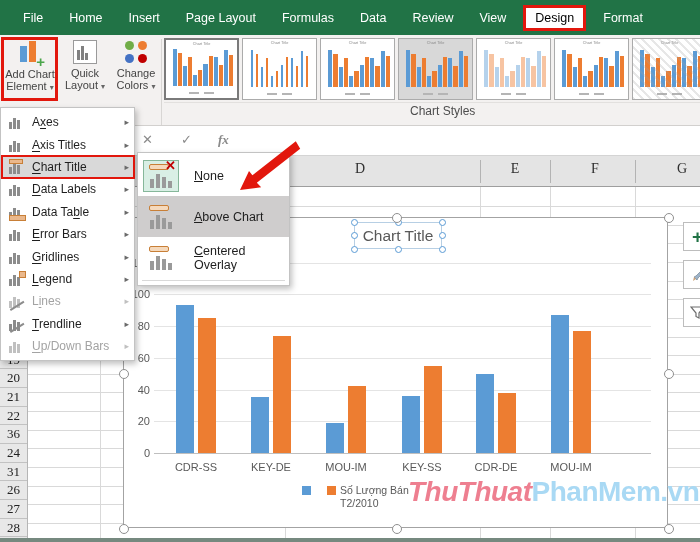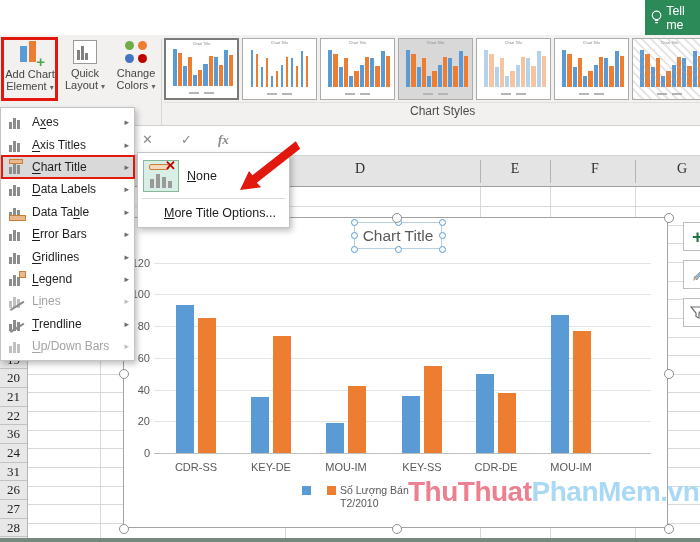--- a/index.html
+++ b/index.html
@@ -96,21 +96,21 @@
   .mic.ob::after { content:""; position:absolute; bottom:-2px; left:0; width:15px; height:4px; background:#eab88c; border:1px solid #c87f37; }
   .mic.osq::after { content:""; position:absolute; top:-1px; right:0; width:5px; height:5px; background:#eab88c; border:1px solid #c87f37; }
   .mic.diag::before { content:""; position:absolute; left:0; bottom:2px; width:16px; height:1.5px; background:#8c8c8c; transform:rotate(-32deg); }
   .marr { position:absolute; right:5px; font-size:9px; color:#6a6a6a; }
   .mrow.dis .marr { color:#c0c0c0; }
   .mlabel u { text-underline-offset:2px; }
   .ct-red { position:absolute; inset:-1px -1px -1px 0; border:2.5px solid #e2170d; pointer-events:none; z-index:31; }
 
   
   .submenu { position:absolute; left:137px; top:152px; width:153px; background:#fff; border:1px solid #c3c3c3; box-shadow:2px 3px 6px rgba(0,0,0,.25); z-index:32; padding:2px 0; }
-  .srow { display:flex; align-items:center; gap:9px; padding:4px 6px; font-size:12.5px; color:#1e1e1e; height:41px; }
+  .srow { display:flex; align-items:center; gap:16px; padding:4px 6px; font-size:12.5px; color:#1e1e1e; height:41px; }
   .srow.hl { background:#cfcdcd; }
   .sic { width:34px; height:30px; position:relative; flex:0 0 34px; display:flex; align-items:flex-end; justify-content:center; gap:2px; padding-bottom:3px; }
   .sic.selbg { background:#d9efe5; outline:1px solid #86b79a; }
   .sic i { width:4px; background:#9a9a9a; }
   .sic::before { content:""; position:absolute; top:3px; left:5px; width:18px; height:4px; background:#f5d9bc; border:1px solid #c87f37; border-radius:2px; }
   .sic.xmark::after { content:"✕"; position:absolute; top:-3px; right:2px; color:#c00000; font-size:13px; font-weight:bold; }
   .ssep { height:1px; background:#d9d9d9; margin:2px 4px; }
   .sfoot { padding:5px 6px 5px 26px; font-size:12.5px; color:#1e1e1e; }
 
   
@@ -249,20 +249,32 @@
         <path d="M13 2 6 9l-2 1 3 3 1-2 7-7z" fill="#9db3c8" stroke="#7d8f9f" stroke-width="0.8"></path>
         <path d="M4 10l2 2-3 2z" fill="#c9a27a"></path>
       </svg>
   </div>
   <div class="sidebtn" style="top:298px">
     <svg width="15" height="15" viewBox="0 0 15 15">
         <path d="M1 2h13L9 8v5l-3-1.5V8z" fill="#fff" stroke="#6d6d6d" stroke-width="1.2"></path>
       </svg>
   </div>
 
+  <div class="tabbar" id="tabbar">
+      <div class="tab">File</div>
+      <div class="tab">Home</div>
+      <div class="tab">Insert</div>
+      <div class="tab">Page Layout</div>
+      <div class="tab">Formulas</div>
+      <div class="tab">Data</div>
+      <div class="tab">Review</div>
+      <div class="tab">View</div>
+      <div class="tab sel">Design</div>
+      <div class="tab">Format</div>
+    </div>
   <div class="tellme">
     <svg width="13" height="19" viewBox="0 0 13 19">
       <circle cx="6.5" cy="7" r="5" fill="none" stroke="#fff" stroke-width="1.3"></circle>
       <path d="M4.5 13h4M5 15.5h3" stroke="#fff" stroke-width="1.3"></path>
     </svg>
     <span>Tell me</span>
   </div>
 
   <div class="ribbon">
     <div class="ace-box ann"></div>
@@ -554,27 +566,44 @@
   <div class="submenu" id="submenu">
       <div class="srow">
         <div class="sic selbg xmark">
           <i style="height: 9px;"></i>
           <i style="height: 14px;"></i>
           <i style="height: 11px;"></i>
           <i style="height: 7px;"></i>
         </div>
         <div><u>N</u>one</div>
       </div>
+      <div class="srow hl">
+        <div class="sic">
+          <i style="height: 9px;"></i>
+          <i style="height: 14px;"></i>
+          <i style="height: 11px;"></i>
+          <i style="height: 7px;"></i>
+        </div>
+        <div><u>A</u>bove Chart</div>
+      </div>
+      <div class="srow">
+        <div class="sic">
+          <i style="height: 9px;"></i>
+          <i style="height: 14px;"></i>
+          <i style="height: 11px;"></i>
+          <i style="height: 7px;"></i>
+        </div>
+        <div><u>C</u>entered Overlay</div>
+      </div>
       <div class="ssep"></div>
-      <div class="sfoot"><u>M</u>ore Title Options...</div>
     </div>
 
   <svg class="ann" style="left:228px; top:136px;" width="82" height="66" viewBox="0 0 82 66">
     <polygon points="67.8,5.2 24.4,39.3 21.0,35.0 12,54 33.2,51.2 28.8,46.8 72.2,12.8" fill="#e2170d"></polygon>
   </svg>
 
   <div class="statusbar"></div>
 
   <div class="wm">
-    <span id="wm1" style="color: rgb(238, 127, 144);">ThuThuat</span><span id="wm2" style="color: rgb(169, 217, 244);">PhanMem.vn</span>
+    <span id="wm1" style="color: rgb(238, 127, 144); font-style: italic;">ThuThuat</span><span id="wm2" style="color: rgb(169, 217, 244);">PhanMem.vn</span>
   </div>
 
 </div>
 
 </body></html>

